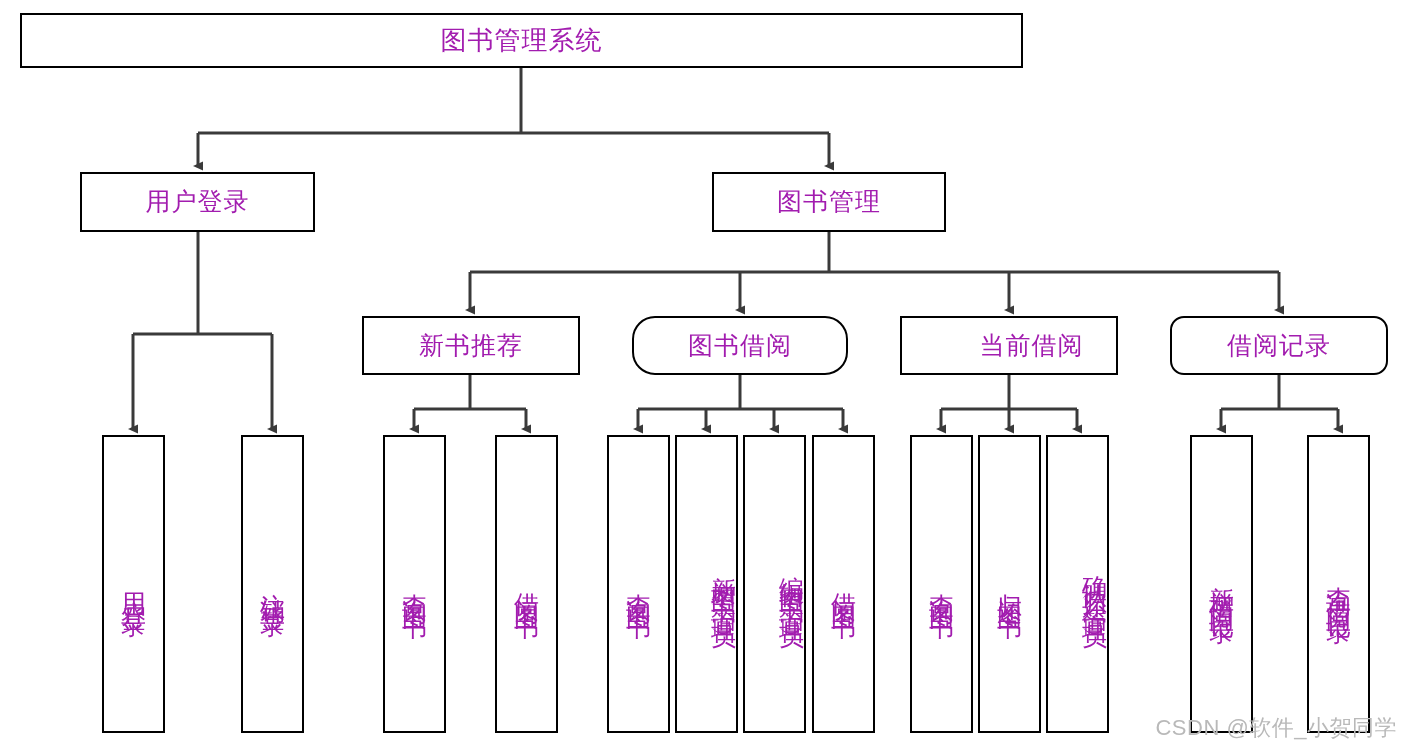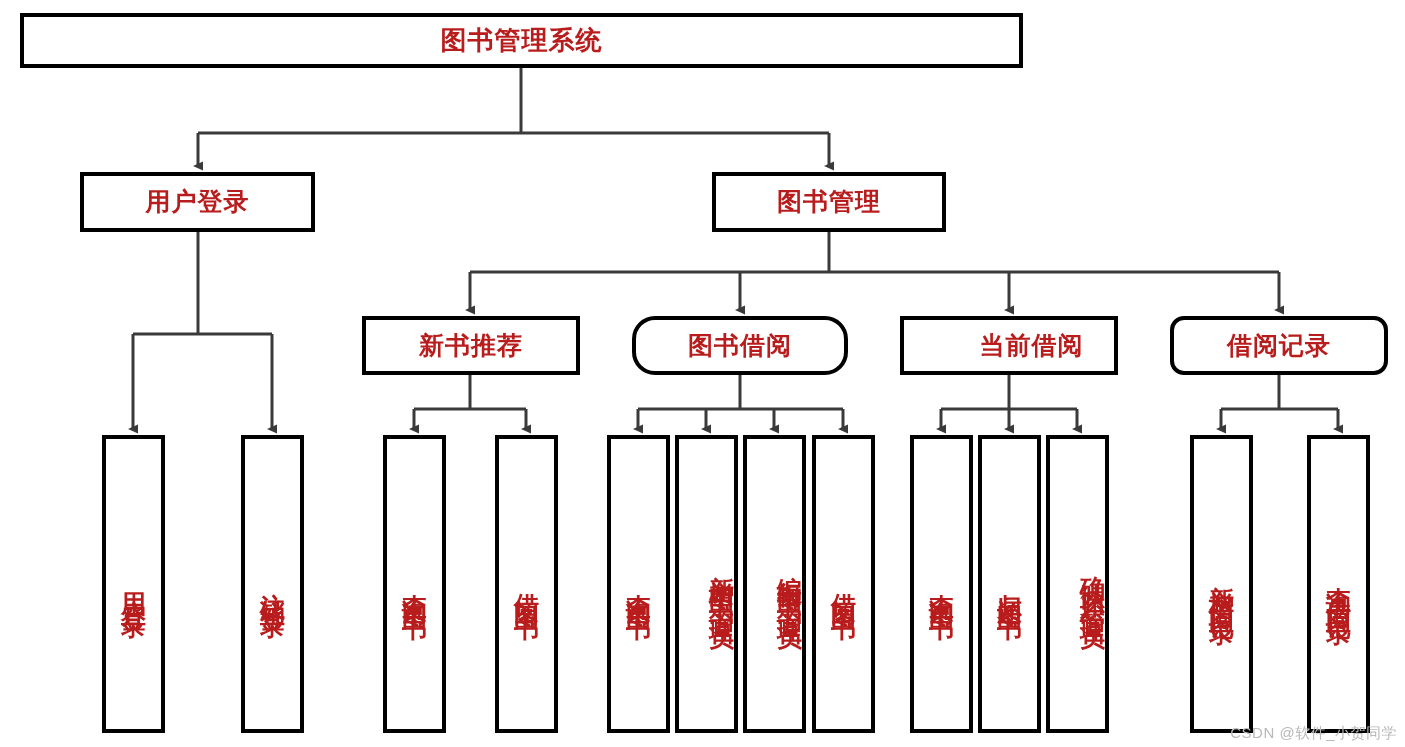--- a/index.html
+++ b/index.html
@@ -14,27 +14,26 @@
   #diagram-root{
     position:absolute;left:0;top:0;width:1405px;height:747px;
   }
   svg.edges{
     position:absolute;left:0;top:0;width:1405px;height:747px;
     pointer-events:none;
   }
   .node{
     position:absolute;
     box-sizing:border-box;
-    border:4px solid #000000;
+    border:2px solid #000000;
     background:#ffffff;
     display:flex;
     align-items:center;
     justify-content:center;
-    color:#b91c1c;
-    font-weight:bold;
+    color:#a21caf;
   }
   .node.h{
     font-size:25px;
     line-height:1.1;
     letter-spacing:1px;
   }
   .node.h.root{font-size:26px;}
   .node.v{
     writing-mode:vertical-rl;
     text-orientation:upright;
@@ -44,21 +43,21 @@
     padding-top:6px;
     white-space:nowrap;
     align-items:flex-start;
     justify-content:center;
   }
   .node.v.mid{align-items:center;}
   .watermark{
     position:absolute;
     right:8px;
     bottom:4px;
-    font-size:15px;
+    font-size:22px;
     color:#b9b9b9;
     white-space:nowrap;
     letter-spacing:0.5px;
   }
 </style>
 </head>
 <body>
 
 <div id="diagram-root">
 

